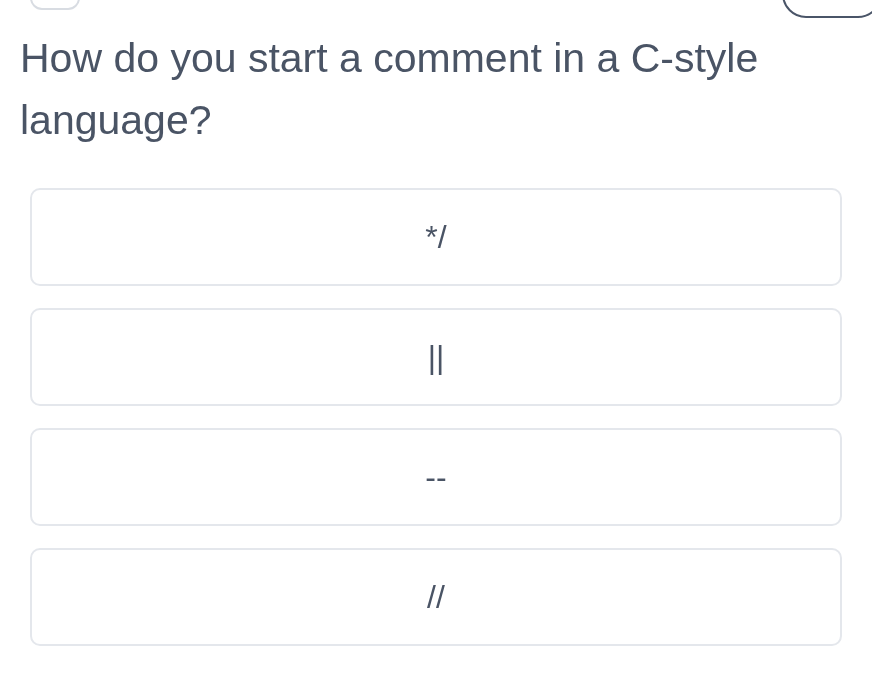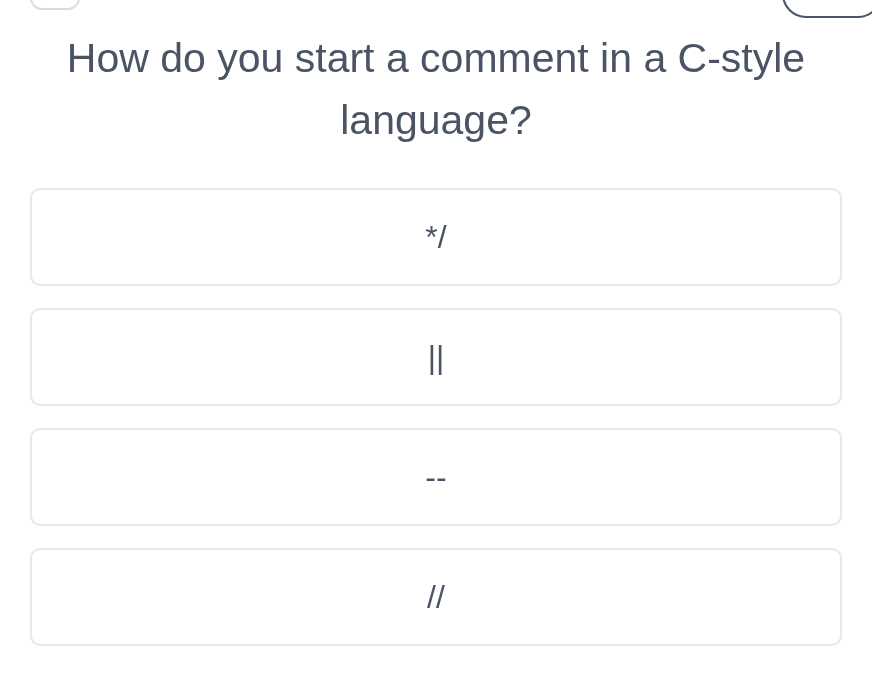--- a/index.html
+++ b/index.html
@@ -34,21 +34,20 @@
       border: 2px solid #4a5568;
       border-radius: 24px;
       background: #fff;
     }
     .question {
       position: absolute;
       top: 28px;
       left: 0;
       right: 0;
       width: 100%;
-      text-align: center;
       font-size: 41px;
       font-weight: 400;
       color: #4a5465;
       line-height: 1.5;
       padding: 0 20px;
     }
     .options {
       position: absolute;
       top: 188px;
       left: 30px;

